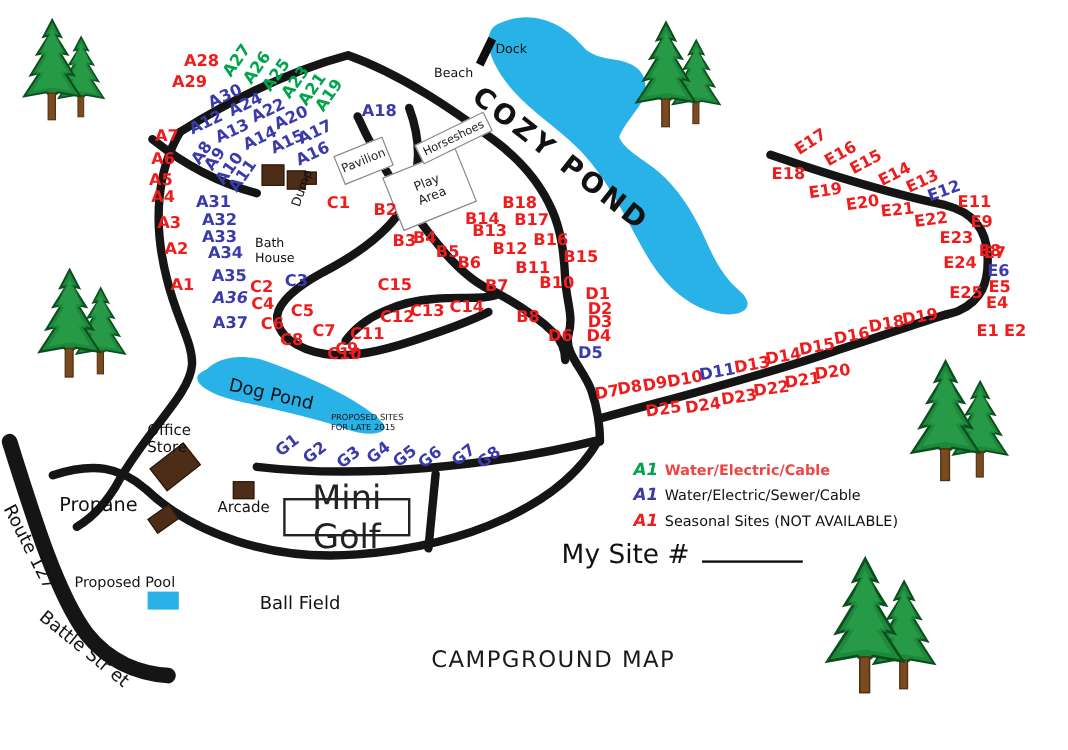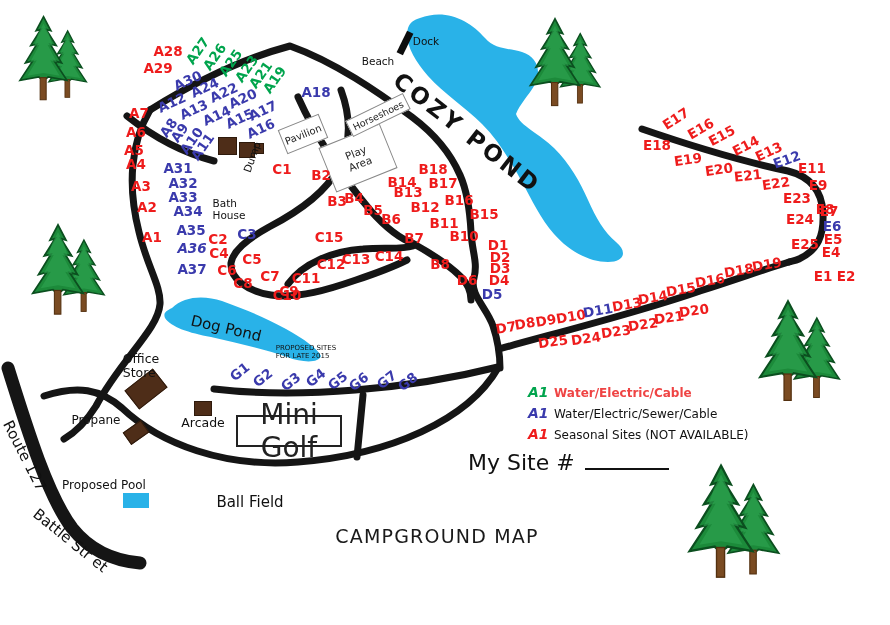--- a/index.html
+++ b/index.html
@@ -110,21 +110,21 @@
 
   <div class="lbl" style="left:467px;top:133px;transform:translate(-50%,-50%) rotate(38deg);font-size:23px;font-weight:bold;letter-spacing:3px;">COZY POND</div>
   <div class="lbl" style="left:226px;top:329px;transform:translate(-50%,-50%) rotate(13deg);font-size:15px;">Dog Pond</div>
   <div class="lbl" style="left:378px;top:61px;font-size:10.5px;">Beach</div>
   <div class="lbl" style="left:426px;top:41px;font-size:10.5px;">Dock</div>
   <div class="lbl" style="left:229px;top:169px;font-size:10.5px;text-align:left;margin-top:40px;">
     <span>Bath</span><br><span>House</span></div>
   <div class="lbl" style="left:252px;top:157px;transform:translate(-50%,-50%) rotate(-70deg);font-size:10.5px;">Dump</div>
   <div class="lbl" style="left:141px;top:366px;font-size:12.5px;text-align:left;">
     <span>Office</span><br><span>Store</span></div>
-  <div class="lbl" style="left:96px;top:421px;font-size:12px;">Propane</div>
+  <div class="lbl" style="left:82px;top:421px;font-size:16px;">Propane</div>
   <div class="lbl" style="left:203px;top:423px;font-size:12.5px;">Arcade</div>
   <div class="lbl small" style="left:306px;top:352px;text-align:left;transform:translate(-50%,-50%);">
     <span>PROPOSED SITES</span><br><span>FOR LATE 2015</span></div>
   <div class="lbl" style="left:104px;top:486px;font-size:12px;">Proposed Pool</div>
   <div class="lbl" style="left:250px;top:503px;font-size:15px;">Ball Field</div>
   <div class="lbl" style="left:24px;top:456px;transform:translate(-50%,-50%) rotate(63deg);font-size:15px;">Route 127</div>
   <div class="lbl" style="left:70px;top:541px;transform:translate(-50%,-50%) rotate(39deg);font-size:15px;">Battle Str et</div>
 
   <div class="legend">
     <div class="legend-row g">
@@ -138,21 +138,21 @@
     <div class="legend-row">
       <span class="legend-code red">A1</span>
       <span class="legend-text">Seasonal Sites (NOT AVAILABLE)</span>
     </div>
   </div>
 
   <div class="mysite">
     <span>My Site #</span><span class="blank"></span>
   </div>
 
-  <div class="title" style="top:525px;">CAMPGROUND MAP</div>
+  <div class="title" style="top:539px;margin-left:24px;">CAMPGROUND MAP</div>
 
   <div style="position:absolute;left:0;top:0;width:100%;height:100%;">
       <span class="site red" style="left: 168px; top: 52px;">A28</span>
       <span class="site red" style="left: 158px; top: 69px;">A29</span>
       <span class="site green" style="left: 198px; top: 51px; transform: translate(-50%, -50%) rotate(-55deg);">A27</span>
       <span class="site green" style="left: 215px; top: 57px; transform: translate(-50%, -50%) rotate(-55deg);">A26</span>
       <span class="site green" style="left: 231px; top: 63px; transform: translate(-50%, -50%) rotate(-55deg);">A25</span>
       <span class="site green" style="left: 247px; top: 69px; transform: translate(-50%, -50%) rotate(-55deg);">A23</span>
       <span class="site green" style="left: 261px; top: 75px; transform: translate(-50%, -50%) rotate(-55deg);">A21</span>
       <span class="site green" style="left: 275px; top: 80px; transform: translate(-50%, -50%) rotate(-55deg);">A19</span>

